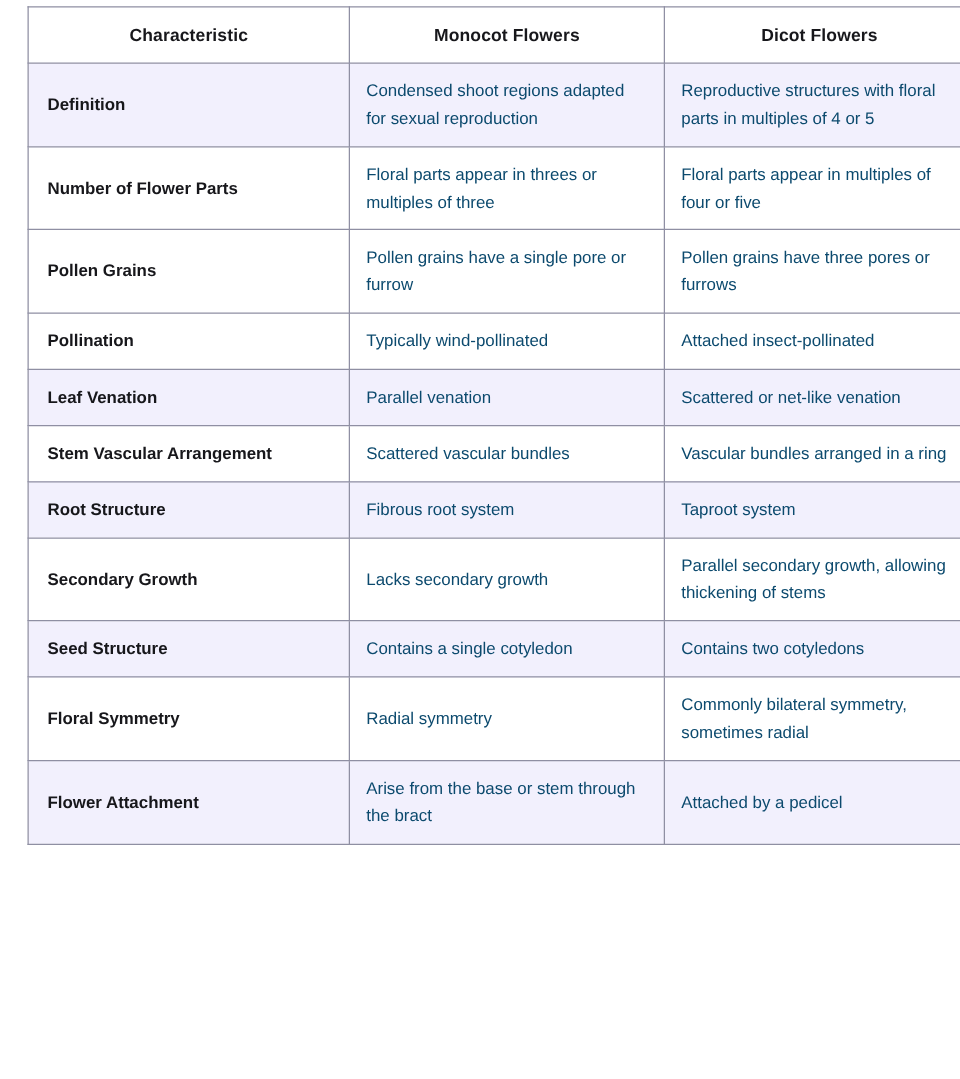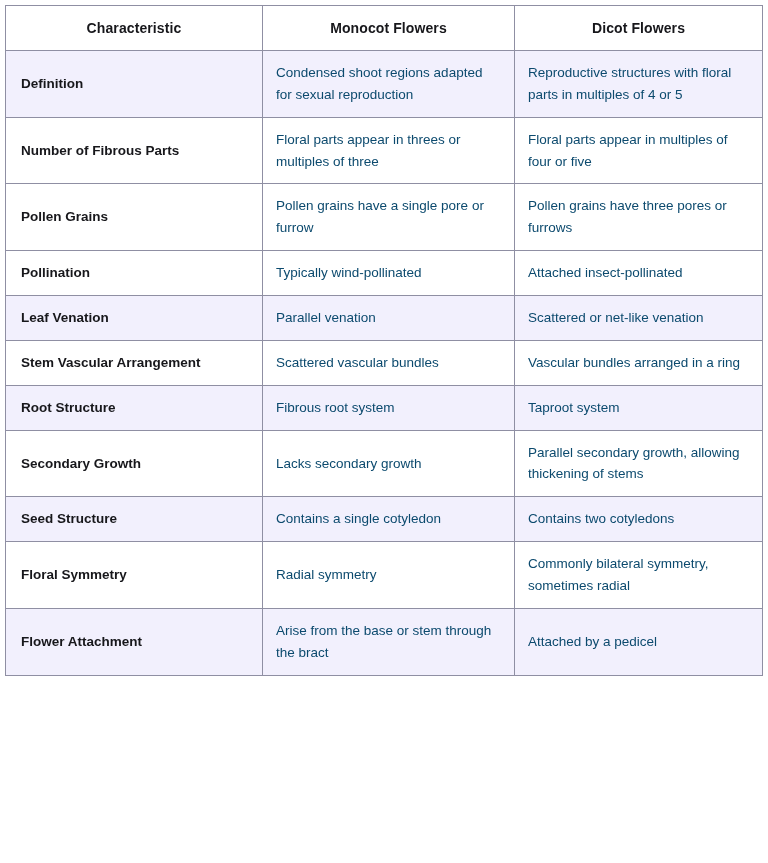--- a/index.html
+++ b/index.html
@@ -9,21 +9,21 @@
   }
   body {
     width: 768px;
     height: 863px;
     font-family: "Liberation Sans", sans-serif;
     -webkit-font-smoothing: antialiased;
   }
   .table-wrap {
     box-sizing: border-box;
     width: 768px;
-    padding: 5px 6px 8px 5px;
+    padding: 5px 6px 8px 22px;
   }
   table.comparison-table {
     border-collapse: collapse;
     width: 757px;
     table-layout: fixed;
     border: 1px solid #8f8fa3;
   }
   table.comparison-table col.col-characteristic { width: 257px; }
   table.comparison-table col.col-monocot       { width: 252px; }
   table.comparison-table col.col-dicot         { width: 248px; }
@@ -73,21 +73,21 @@
         <th>Dicot Flowers</th>
       </tr>
     </thead>
     <tbody>
       <tr class="row-shaded">
         <td class="cell-characteristic">Definition</td>
         <td class="cell-monocot">Condensed shoot regions adapted for sexual reproduction</td>
         <td class="cell-dicot">Reproductive structures with floral parts in multiples of 4 or 5</td>
       </tr>
       <tr class="row-plain">
-        <td class="cell-characteristic">Number of Fibrous Parts</td>
+        <td class="cell-characteristic">Number of Flower Parts</td>
         <td class="cell-monocot">Floral parts appear in threes or multiples of three</td>
         <td class="cell-dicot">Floral parts appear in multiples of four or five</td>
       </tr>
       <tr class="row-plain">
         <td class="cell-characteristic">Pollen Grains</td>
         <td class="cell-monocot">Pollen grains have a single pore or furrow</td>
         <td class="cell-dicot">Pollen grains have three pores or furrows</td>
       </tr>
       <tr class="row-plain">
         <td class="cell-characteristic">Pollination</td>

